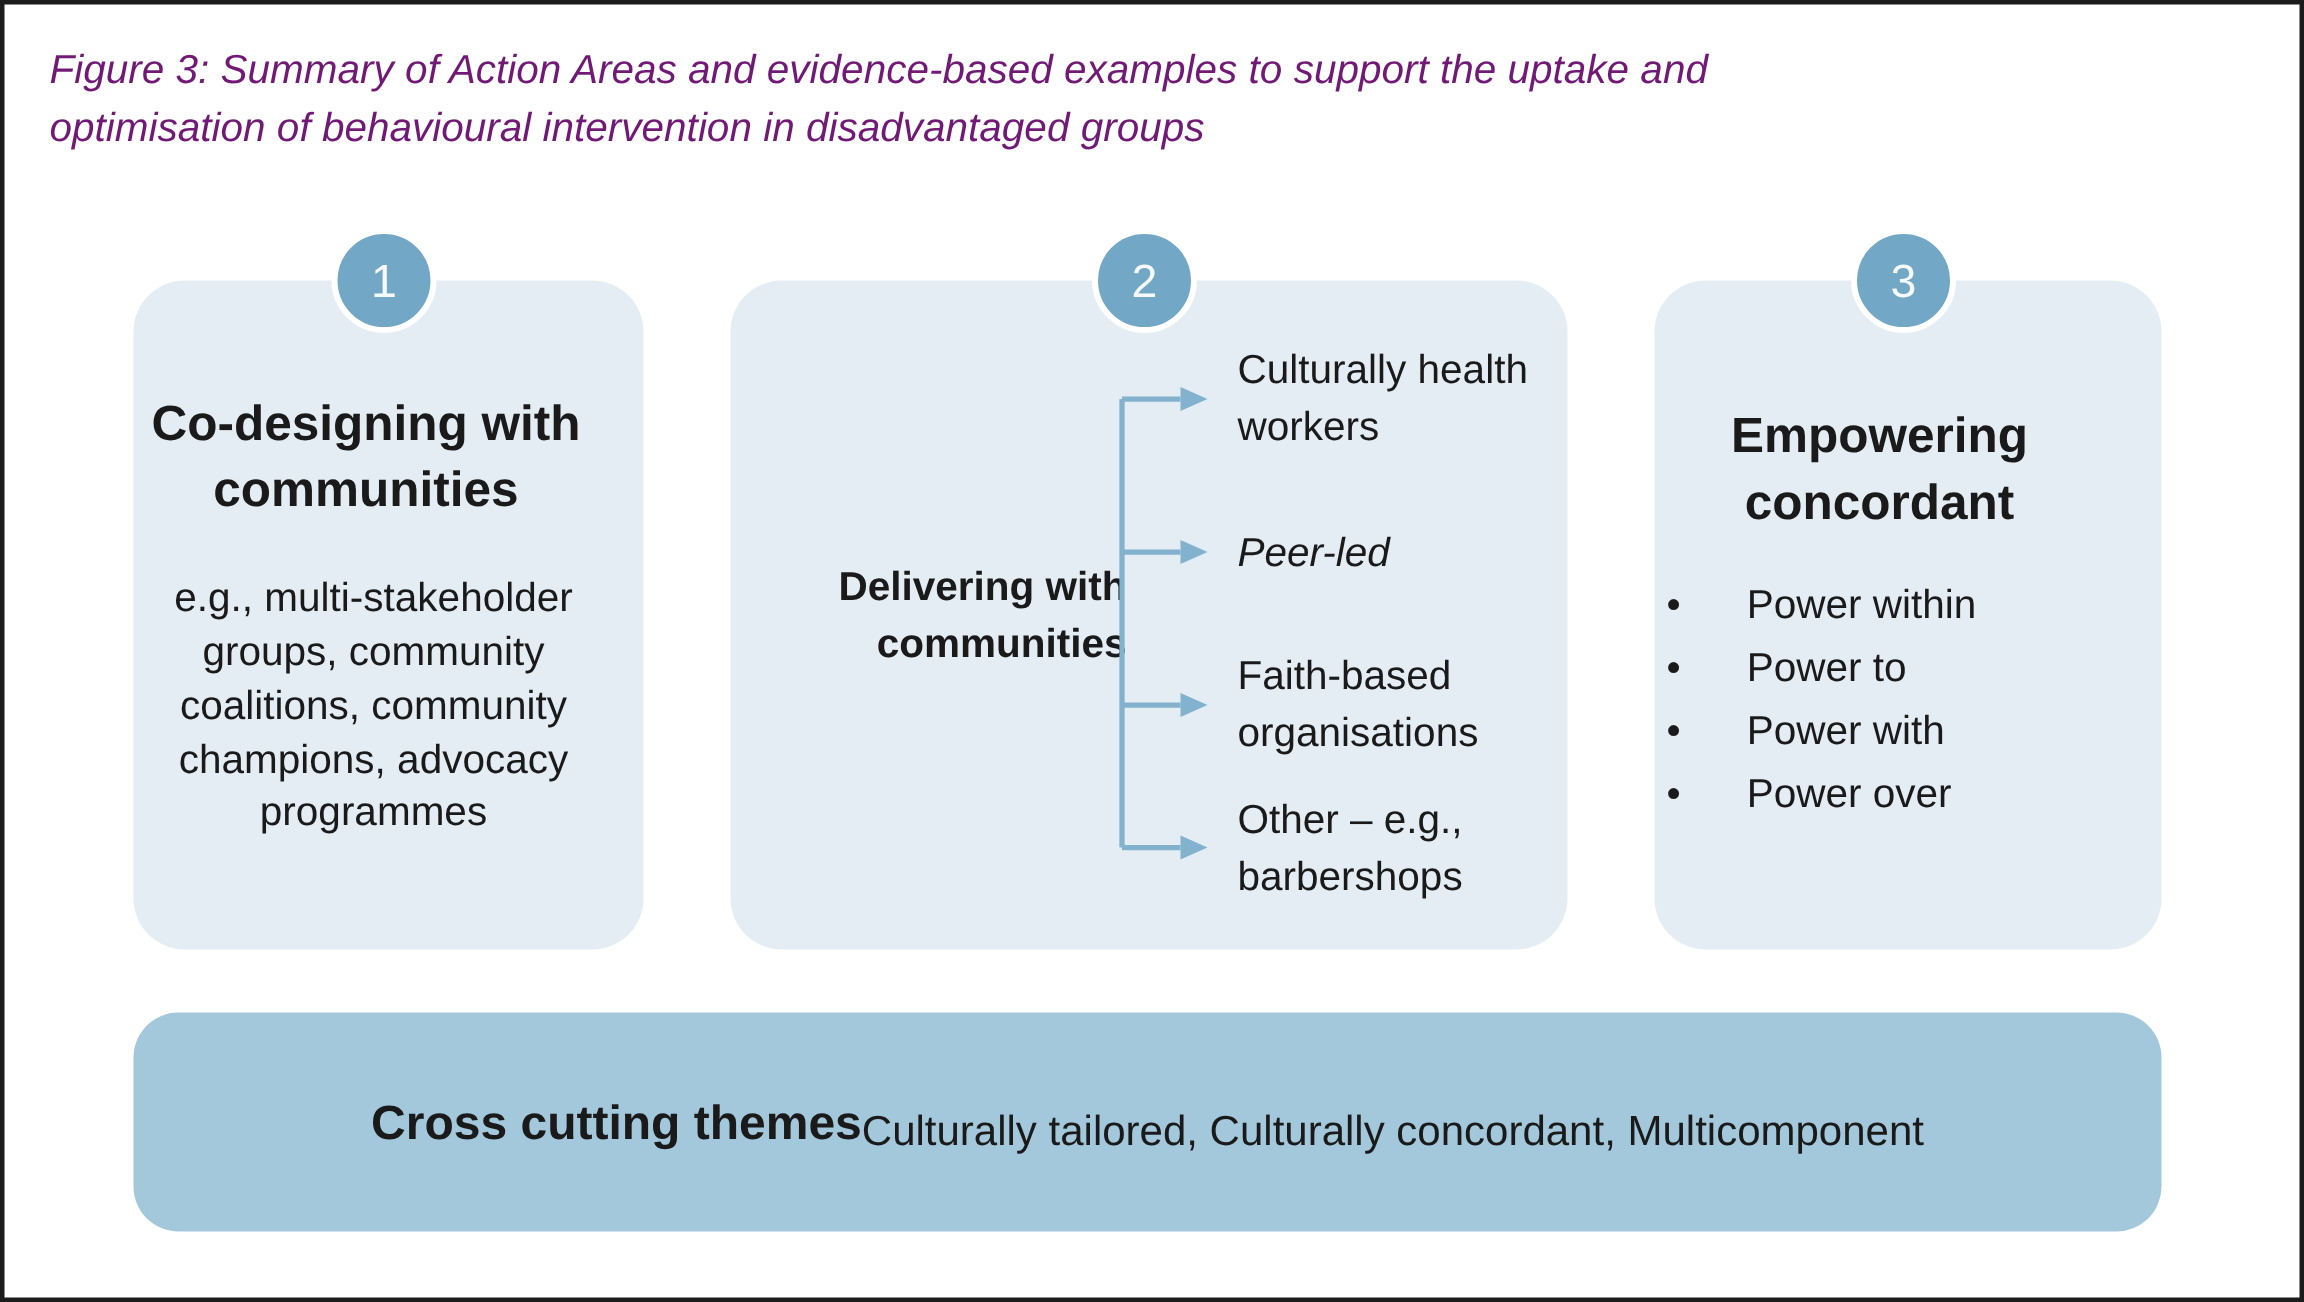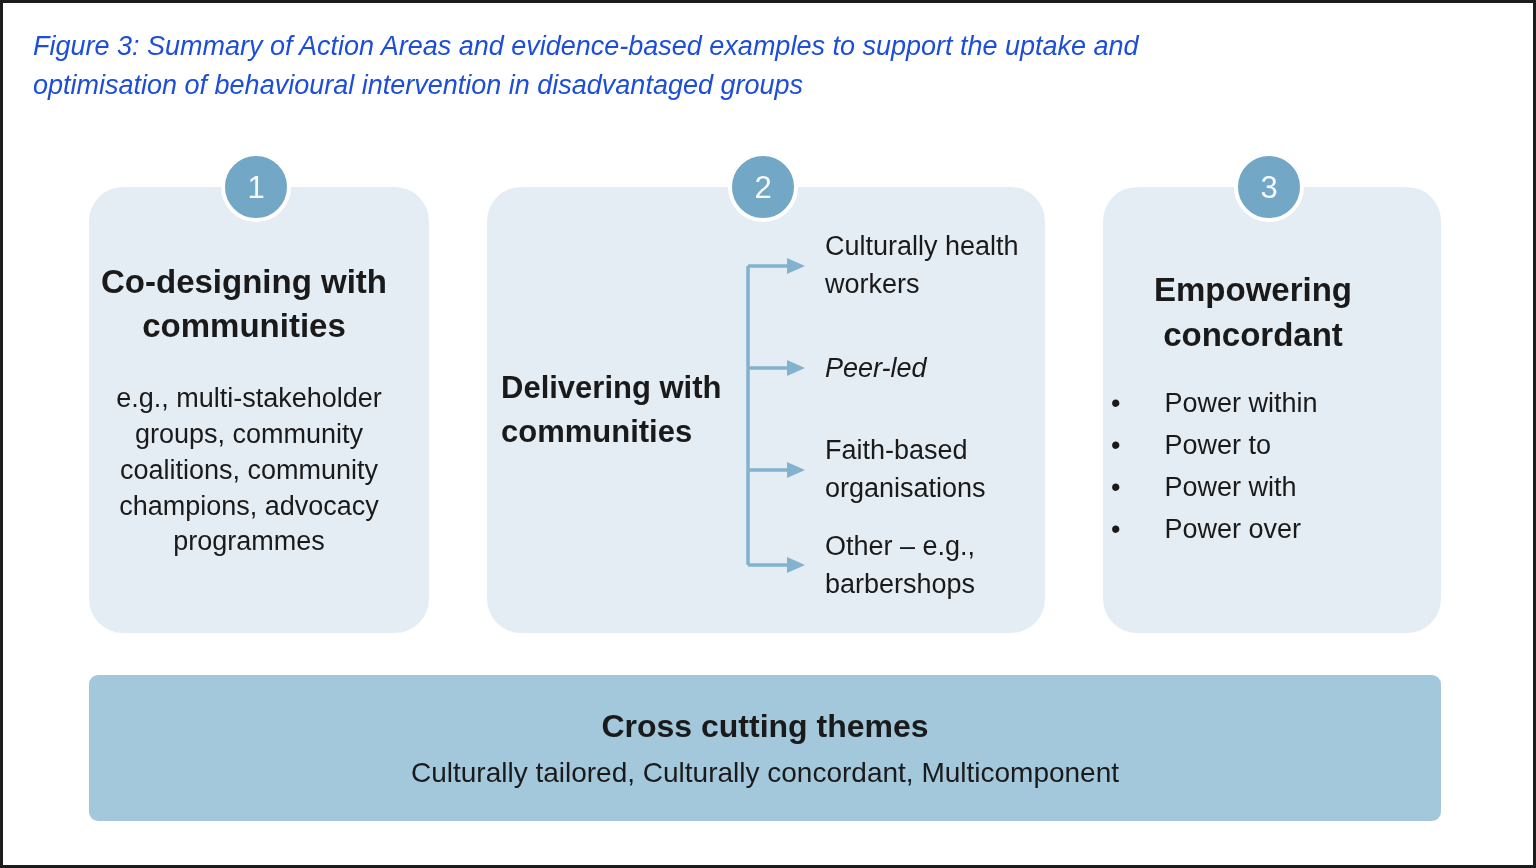--- a/index.html
+++ b/index.html
@@ -17,21 +17,21 @@
     width:1536px;height:868px;
     box-sizing:border-box;
     background:#ffffff;
     border:3px solid var(--frame-border);
     overflow:hidden;
   }
   .caption{
     position:absolute;
     left:30px; top:24px; width:1190px;
     font-size:27px; font-style:italic; line-height:1.45;
-    color:#1d4ed8;
+    color:#701a75;
   }
   .card{
     position:absolute;
     top:184px; height:446px;
     background:var(--card-bg);
     border-radius:34px;
   }
   .card1{left:86px;  width:340px;}
   .card2{left:484px; width:558px;}
   .card3{left:1100px;width:338px;}
@@ -65,22 +65,22 @@
     margin-top:32px;
     width:320px;
     font-size:27px;
     line-height:1.33;
   }
 
   
   .card2 .delivering-title{
     position:absolute; left:14px; top:0; height:100%; width:250px;
     display:flex;align-items:center;justify-content:center;
-    text-align:left;
-    font-weight:bold;font-size:31px;line-height:1.42;
+    text-align:right;
+    font-weight:bold;font-size:27px;line-height:1.42;
   }
   .connector{
     position:absolute; left:252px; top:62px;
   }
   .connector line, .connector path{
     stroke:var(--arrow); stroke-width:3.5; fill:none;
   }
   .connector polygon{ fill:var(--arrow); }
   .branch-label{
     position:absolute; left:338px; width:212px;
@@ -105,22 +105,22 @@
   .bullet-list li::before{
     content:"\2022";
     font-size:27px; line-height:38px;
     margin-right:44px; margin-left:8px;
   }
 
   .bar{
     position:absolute;
     left:86px; top:672px; width:1352px; height:146px;
     background:var(--bar-bg);
-    border-radius:9px;
-    display:flex;flex-direction:column;
+    border-radius:30px;
+    display:flex;
     align-items:center;justify-content:center;
     text-align:center;
   }
   .bar-title{font-weight:bold;font-size:32px;line-height:1.2;}
   .bar-subtitle{font-size:28px;margin-top:12px;text-align:center;}
 </style>
 </head>
 <body>
 
 <div class="frame">

